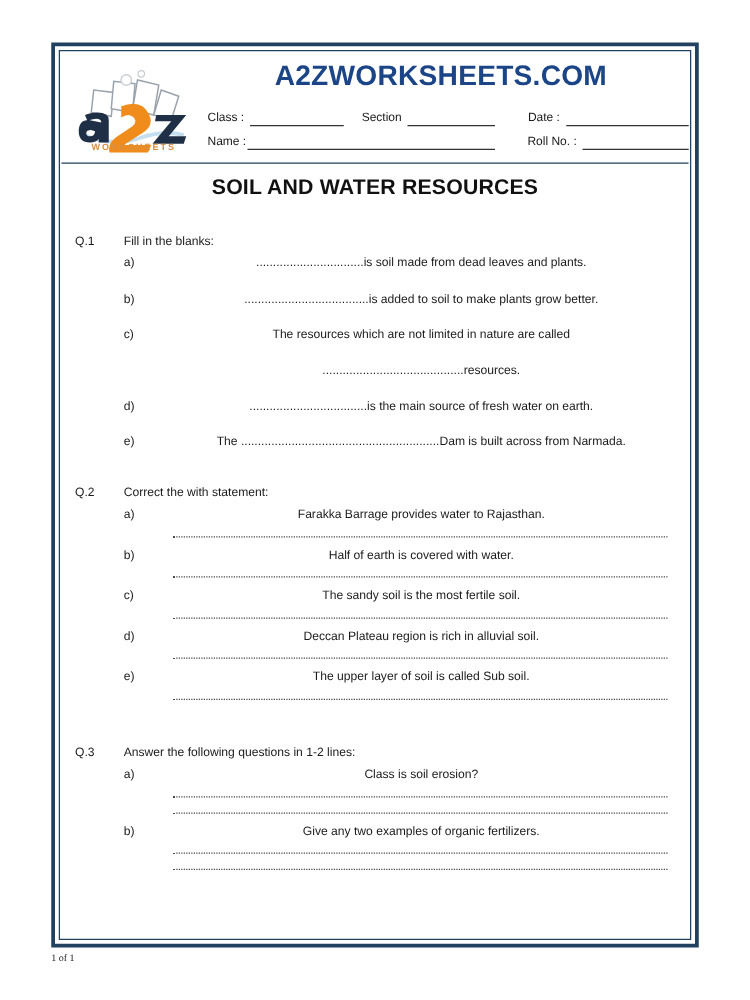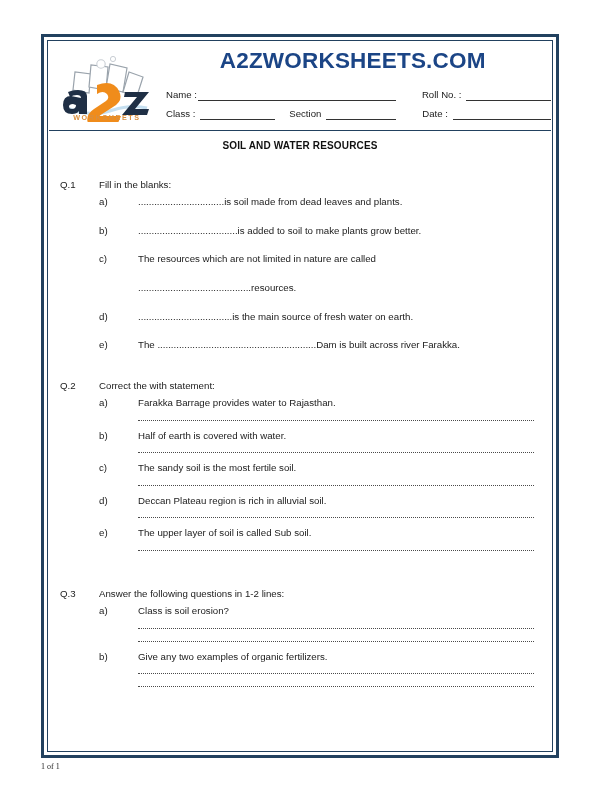--- a/index.html
+++ b/index.html
@@ -119,21 +119,21 @@
   .rule-date    { width: 100px; margin-left: 5px; }
 
   
   .body-area {
     padding: 7px 11px 0 11px;
     position: relative;
   }
 
   .sheet-title {
     text-align: center;
-    font-size: 10px;
+    font-size: 17px;
     font-weight: bold;
     color: #111;
     letter-spacing: 0.15px;
     margin: 2px 0 14px 0;
   }
 
   .qblock { margin-bottom: 0; }
 
   .qhead {
     display: flex;
@@ -155,20 +155,21 @@
     padding-left: 39px;
     margin-bottom: 3px;
   }
   .item-letter {
     width: 39px;
     flex: 0 0 39px;
   }
   .item-body {
     flex: 1 1 auto;
     padding-right: 4px;
+    text-align: center;
   }
 
   .item-spacer { height: 13px; }
 
   
   .answer-line {
     border-bottom: 1.1px dotted #4a4a4a;
     height: 1px;
     margin: 9px 0 0 78px;
     margin-right: 6px;
@@ -218,37 +219,37 @@
             </g>
 
             <text x="46" y="68" fill="#d98f3f" font-family="'Liberation Sans', sans-serif" font-size="7.2" font-weight="bold" letter-spacing="1.6" text-anchor="middle">WORKSHEETS</text>
           </svg>
         </div>
 
         <div class="header-right">
           <div class="brand-title">A2ZWORKSHEETS.COM</div>
 
           <div class="field-rows">
-            <div class="field-row">
-              <span class="field-label">Name :</span>
-              <span class="field-rule rule-name"></span>
-              <span class="gap-md"></span>
-              <span class="field-label">Roll No. :</span>
-              <span class="field-rule rule-roll"></span>
-            </div>
             <div class="field-row">
               <span class="field-label">Class :</span>
               <span class="field-rule rule-class"></span>
               <span class="gap-sm"></span>
               <span class="field-label">Section</span>
               <span class="field-rule rule-section"></span>
               <span class="gap-md"></span>
               <span class="field-label">Date :</span>
               <span class="field-rule rule-date"></span>
             </div>
+            <div class="field-row">
+              <span class="field-label">Name :</span>
+              <span class="field-rule rule-name"></span>
+              <span class="gap-md"></span>
+              <span class="field-label">Roll No. :</span>
+              <span class="field-rule rule-roll"></span>
+            </div>
           </div>
         </div>
       </div>
 
       <div class="body-area">
         <div class="sheet-title">SOIL AND WATER RESOURCES</div>
 
         <div id="questions-root">
             <div class="qblock">
               <div class="qhead">
@@ -275,21 +276,21 @@
                 <span class="item-body">..........................................resources.</span>
               </div>
               <div class="item-spacer"></div>
               <div class="item">
                 <span class="item-letter">d)</span>
                 <span class="item-body">...................................is the main source of fresh water on earth.</span>
               </div>
               <div class="item-spacer"></div>
               <div class="item">
                 <span class="item-letter">e)</span>
-                <span class="item-body">The ...........................................................Dam is built across river Farakka.</span>
+                <span class="item-body">The ...........................................................Dam is built across from Narmada.</span>
               </div>
             </div>
             <div class="qblock">
               <div class="qhead">
                 <span class="qnum">Q.2</span>
                 <span class="qtext">Correct the with statement:</span>
               </div>
               <div class="item">
                 <span class="item-letter">a)</span>
                 <span class="item-body">Farakka Barrage provides water to Rajasthan.</span>

